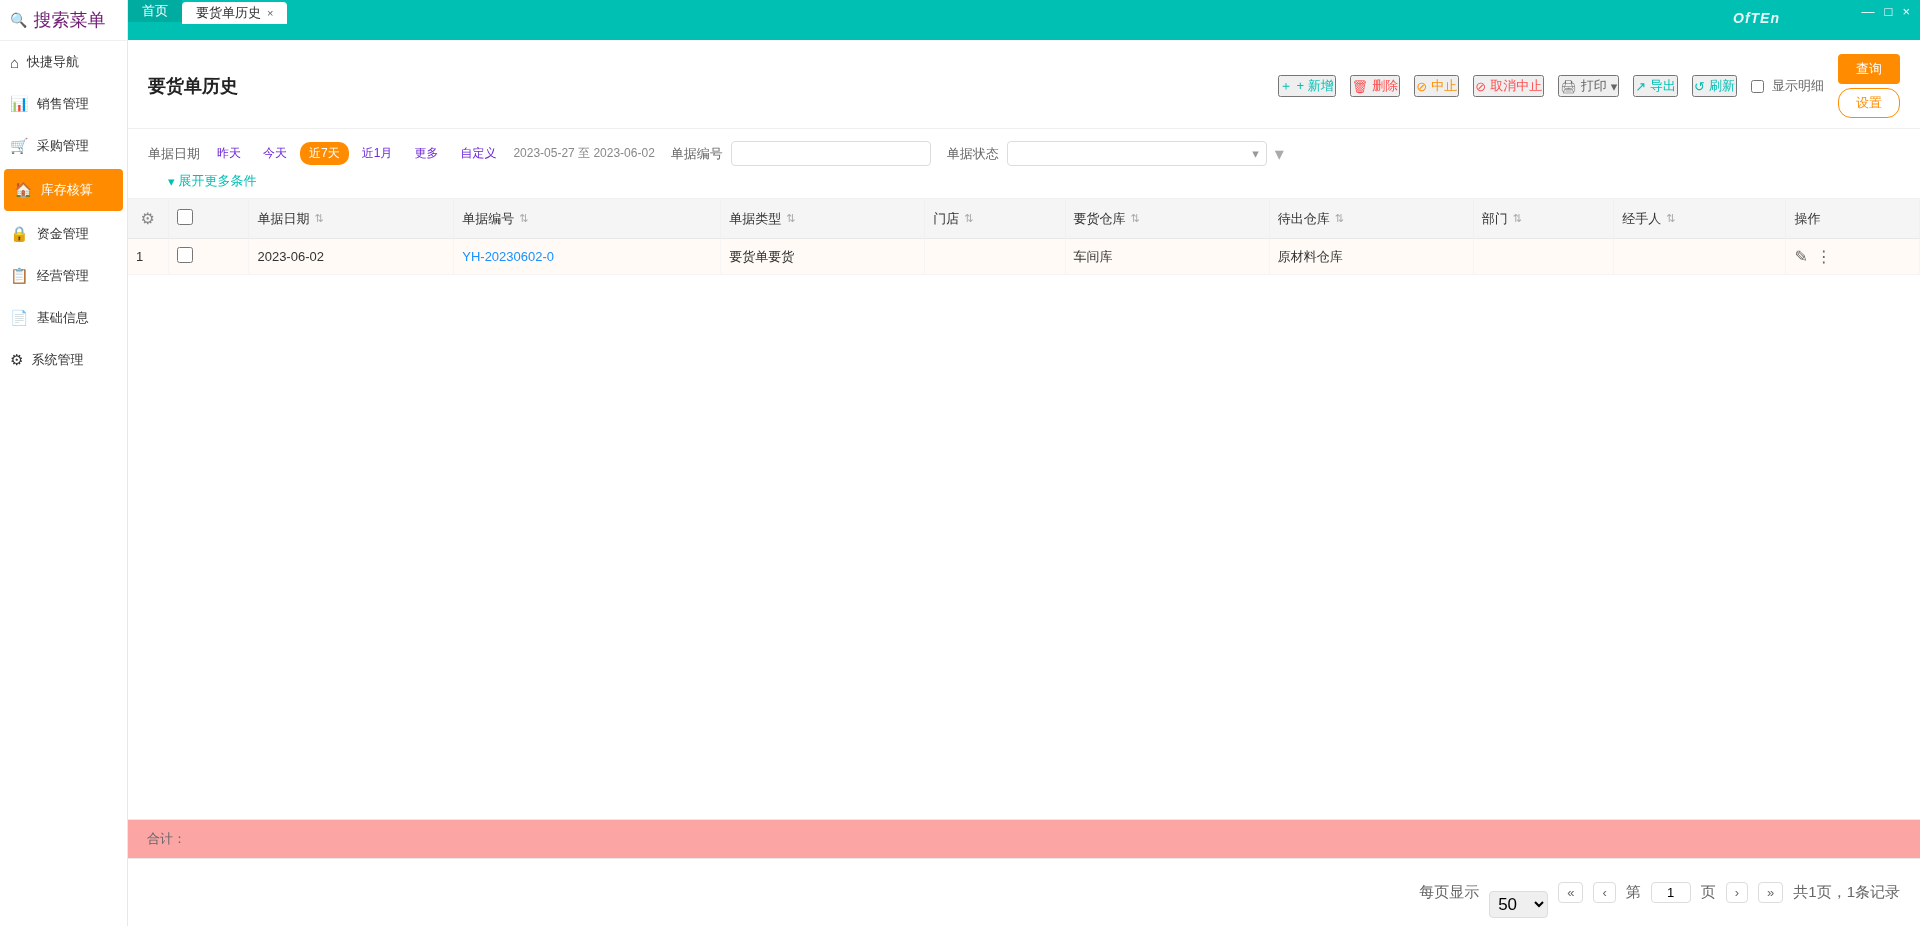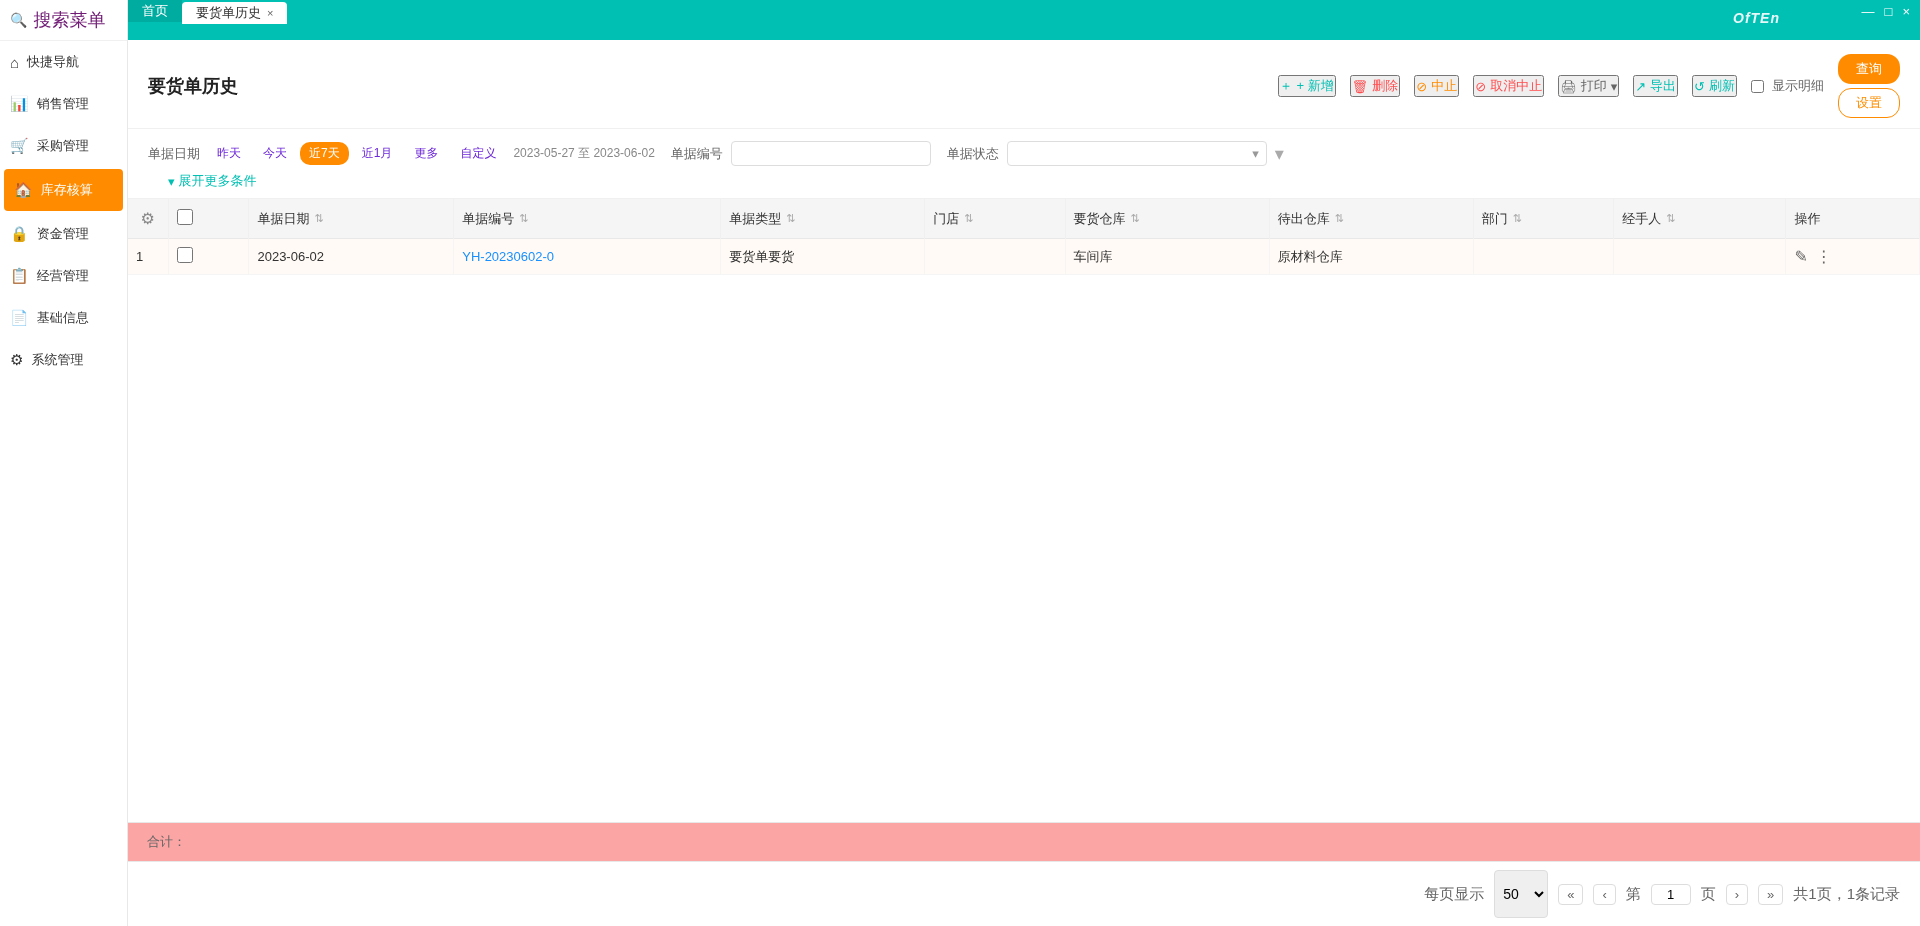--- a/index.html
+++ b/index.html
@@ -132,21 +132,21 @@
     .toolbar-btn.stop { color: #ff8c00; }
     .toolbar-btn.cancel-stop { color: #ff4d4f; }
     .toolbar-btn.print { color: #666; }
     .toolbar-btn.export { color: #00bfb3; }
     .toolbar-btn.refresh { color: #00bfb3; }
     .toolbar-show { display: flex; align-items: center; gap: 4px; font-size: 13px; color: #666; cursor: pointer; }
     .query-btn {
       background: #ff8c00;
       color: #fff;
       border: none;
-      border-radius: 13px;
+      border-radius: 4px;
       padding: 6px 18px;
       font-size: 13px;
       cursor: pointer;
     }
     .settings-btn {
       background: #fff;
       color: #ff8c00;
       border: 1px solid #ff8c00;
       border-radius: 13px;
       padding: 5px 16px;
@@ -286,22 +286,23 @@
       align-items: center;
       justify-content: flex-end;
       gap: 10px;
       background: #fff;
       flex-shrink: 0;
     }
     .pagination span { font-size: 15px; color: #666; }
     .page-size-select {
       border: 1px solid #ddd;
       border-radius: 4px;
-      padding: 14px 4px;
-      font-size: 14px;
+      padding: 2px 4px;
+      font-size: 17px;
+      margin-top: 24px;
     }
     .page-btn {
       border: 1px solid #ddd;
       background: #fff;
       border-radius: 4px;
       padding: 2px 8px;
       cursor: pointer;
       color: #666;
       font-size: 13px;
     }

